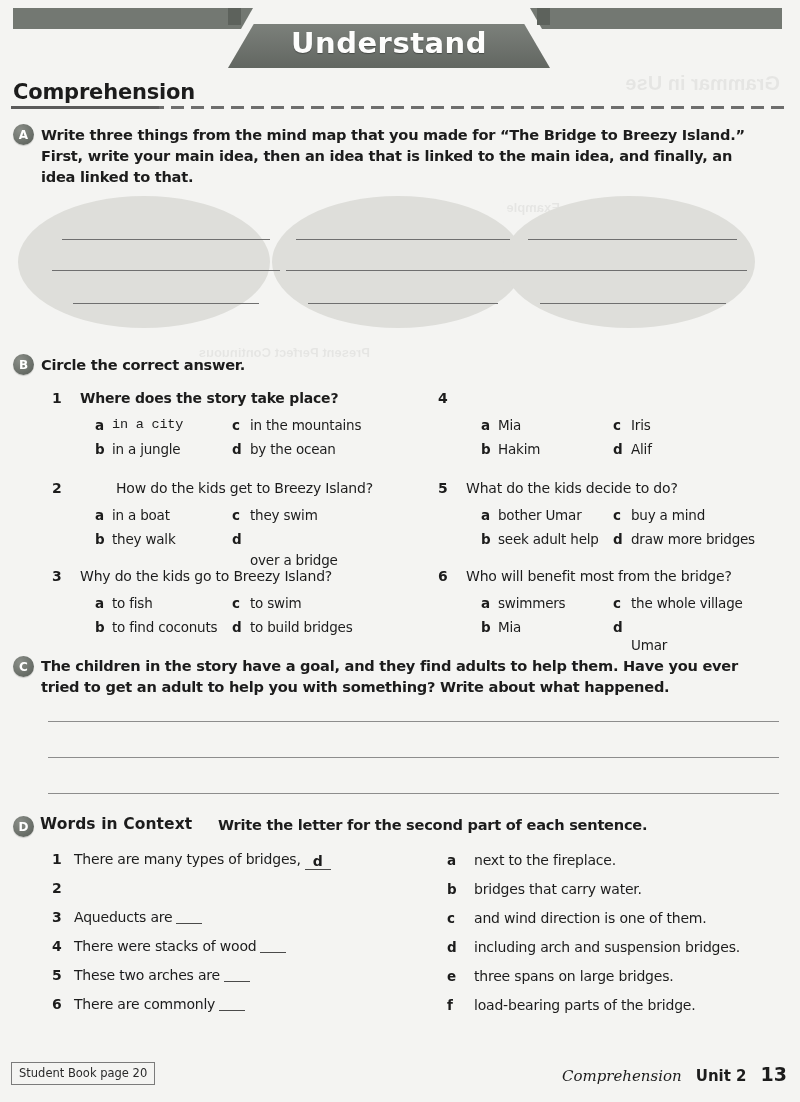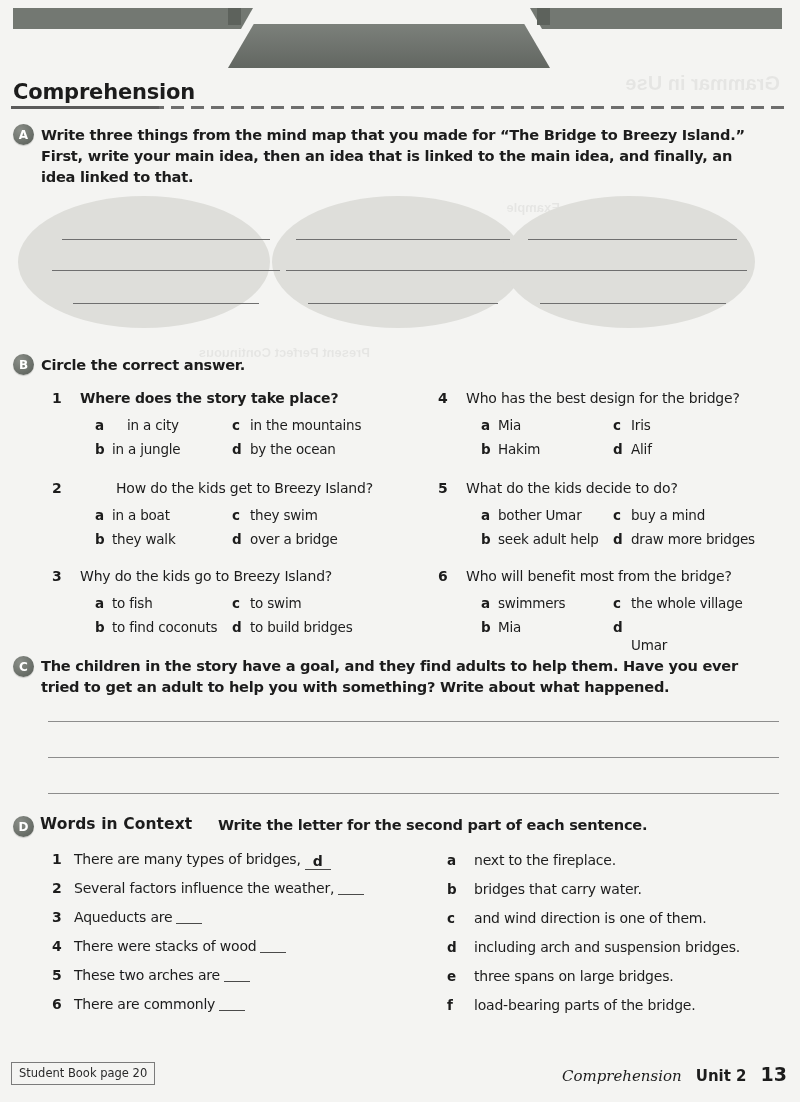--- a/index.html
+++ b/index.html
@@ -148,20 +148,21 @@
   </div>
 
   <div class="banner">
     <div class="wing left"></div>
     <div class="wing right"></div>
     <div class="center"></div>
     <div class="center-shade"></div>
     <div class="notch-l"></div>
     <div class="notch-r"></div>
   </div>
+  <div class="banner-title">Understand</div>
 
   <div class="sec-head">Comprehension</div>
   <div class="dash-rule"></div>
 
   <div class="badge" style="left:13px;top:124px;">A</div>
   <div class="instr" style="left:41px;top:124px;width:718px;">Write three things from the mind map that you made for “The Bridge to Breezy Island.” First, write your main idea, then an idea that is linked to the main idea, and finally, an idea linked to that.</div>
 
   <div class="mindmap">
     <div class="ell e1"></div>
     <div class="ell e2"></div>
@@ -179,52 +180,51 @@
     <div class="mline" style="left:518px;top:74px;width:229px;"></div>
     <div class="mline" style="left:540px;top:107px;width:186px;"></div>
   </div>
 
   <div class="badge" style="left:13px;top:354px;">B</div>
   <div class="instr" style="left:41px;top:354px;">Circle the correct answer.</div>
 
   <div class="qnum" style="left:52px;top:390px;">1</div>
   <div class="qtext" style="left:80px;top:390px;font-weight:bold;">Where does the story take place?</div>
   <div class="opt-l" style="left:95px;top:417px;">a</div>
-  <div class="opt-t" style="left:127px;top:417px;">in a city</div>
+  <div class="opt-t" style="left:112px;top:417px;font-family:Liberation Mono, monospace;">in a city</div>
   <div class="opt-l" style="left:95px;top:441px;">b</div>
   <div class="opt-t" style="left:112px;top:441px;">in a jungle</div>
   <div class="opt-l" style="left:232px;top:417px;">c</div>
   <div class="opt-t" style="left:250px;top:417px;">in the mountains</div>
   <div class="opt-l" style="left:232px;top:441px;">d</div>
   <div class="opt-t" style="left:250px;top:441px;">by the ocean</div>
 
   <div class="qnum" style="left:52px;top:480px;">2</div>
   <div class="qtext" style="left:80px;top:480px;margin-left:36px;">How do the kids get to Breezy Island?</div>
   <div class="opt-l" style="left:95px;top:507px;">a</div>
   <div class="opt-t" style="left:112px;top:507px;">in a boat</div>
   <div class="opt-l" style="left:95px;top:531px;">b</div>
   <div class="opt-t" style="left:112px;top:531px;">they walk</div>
   <div class="opt-l" style="left:232px;top:507px;">c</div>
   <div class="opt-t" style="left:250px;top:507px;">they swim</div>
   <div class="opt-l" style="left:232px;top:531px;">d</div>
-  <div class="opt-t" style="left:250px;top:531px;">over a bridge</div>
+  <div class="opt-t" style="left:250px;top:552px;">over a bridge</div>
 
   <div class="qnum" style="left:52px;top:568px;">3</div>
   <div class="qtext" style="left:80px;top:568px;">Why do the kids go to Breezy Island?</div>
   <div class="opt-l" style="left:95px;top:595px;">a</div>
   <div class="opt-t" style="left:112px;top:595px;">to fish</div>
   <div class="opt-l" style="left:95px;top:619px;">b</div>
   <div class="opt-t" style="left:112px;top:619px;">to find coconuts</div>
   <div class="opt-l" style="left:232px;top:595px;">c</div>
   <div class="opt-t" style="left:250px;top:595px;">to swim</div>
   <div class="opt-l" style="left:232px;top:619px;">d</div>
   <div class="opt-t" style="left:250px;top:619px;">to build bridges</div>
 
   <div class="qnum" style="left:438px;top:390px;">4</div>
-  <div class="qtext" style="left:466px;top:390px;">Who has the best design for the bridge?</div>
   <div class="opt-l" style="left:481px;top:417px;">a</div>
   <div class="opt-t" style="left:498px;top:417px;">Mia</div>
   <div class="opt-l" style="left:481px;top:441px;">b</div>
   <div class="opt-t" style="left:498px;top:441px;">Hakim</div>
   <div class="opt-l" style="left:613px;top:417px;">c</div>
   <div class="opt-t" style="left:631px;top:417px;">Iris</div>
   <div class="opt-l" style="left:613px;top:441px;">d</div>
   <div class="opt-t" style="left:631px;top:441px;">Alif</div>
 
   <div class="qnum" style="left:438px;top:480px;">5</div>
@@ -257,21 +257,20 @@
   <div class="wline" style="left:48px;top:793px;width:731px;"></div>
 
   <div class="badge" style="left:13px;top:816px;">D</div>
   <div class="dhead">Words in Context</div>
   <div class="dsub">Write the letter for the second part of each sentence.</div>
 
   <div class="dnum" style="left:52px;top:851px;">1</div>
   <div class="ditem" style="left:74px;top:851px;"><span>There are many types of bridges,</span><span class="blank">d</span></div>
 
   <div class="dnum" style="left:52px;top:880px;">2</div>
-  <div class="ditem" style="left:74px;top:880px;"><span>Several factors influence the weather,</span><span class="blank"></span></div>
 
   <div class="dnum" style="left:52px;top:909px;">3</div>
   <div class="ditem" style="left:74px;top:909px;"><span>Aqueducts are</span><span class="blank"></span></div>
 
   <div class="dnum" style="left:52px;top:938px;">4</div>
   <div class="ditem" style="left:74px;top:938px;"><span>There were stacks of wood</span><span class="blank"></span></div>
 
   <div class="dnum" style="left:52px;top:967px;">5</div>
   <div class="ditem" style="left:74px;top:967px;"><span>These two arches are</span><span class="blank"></span></div>
 

